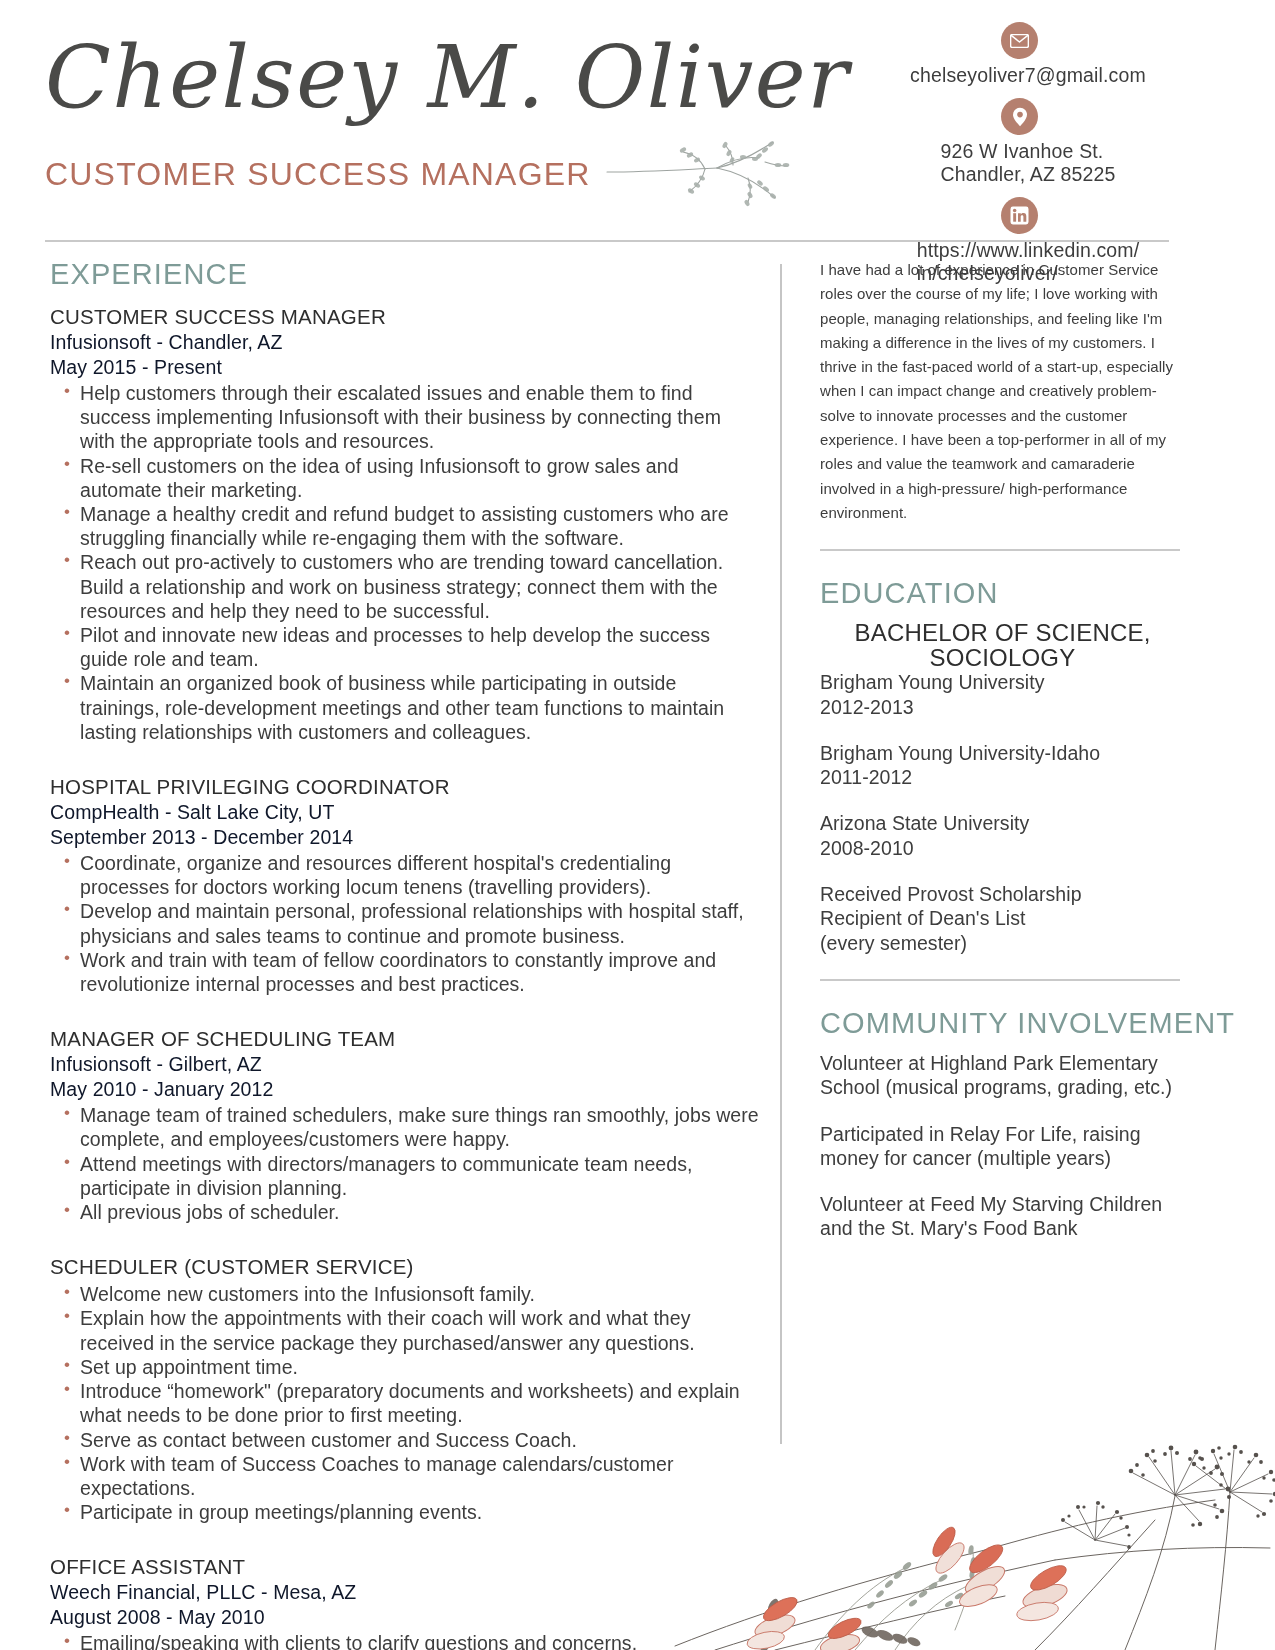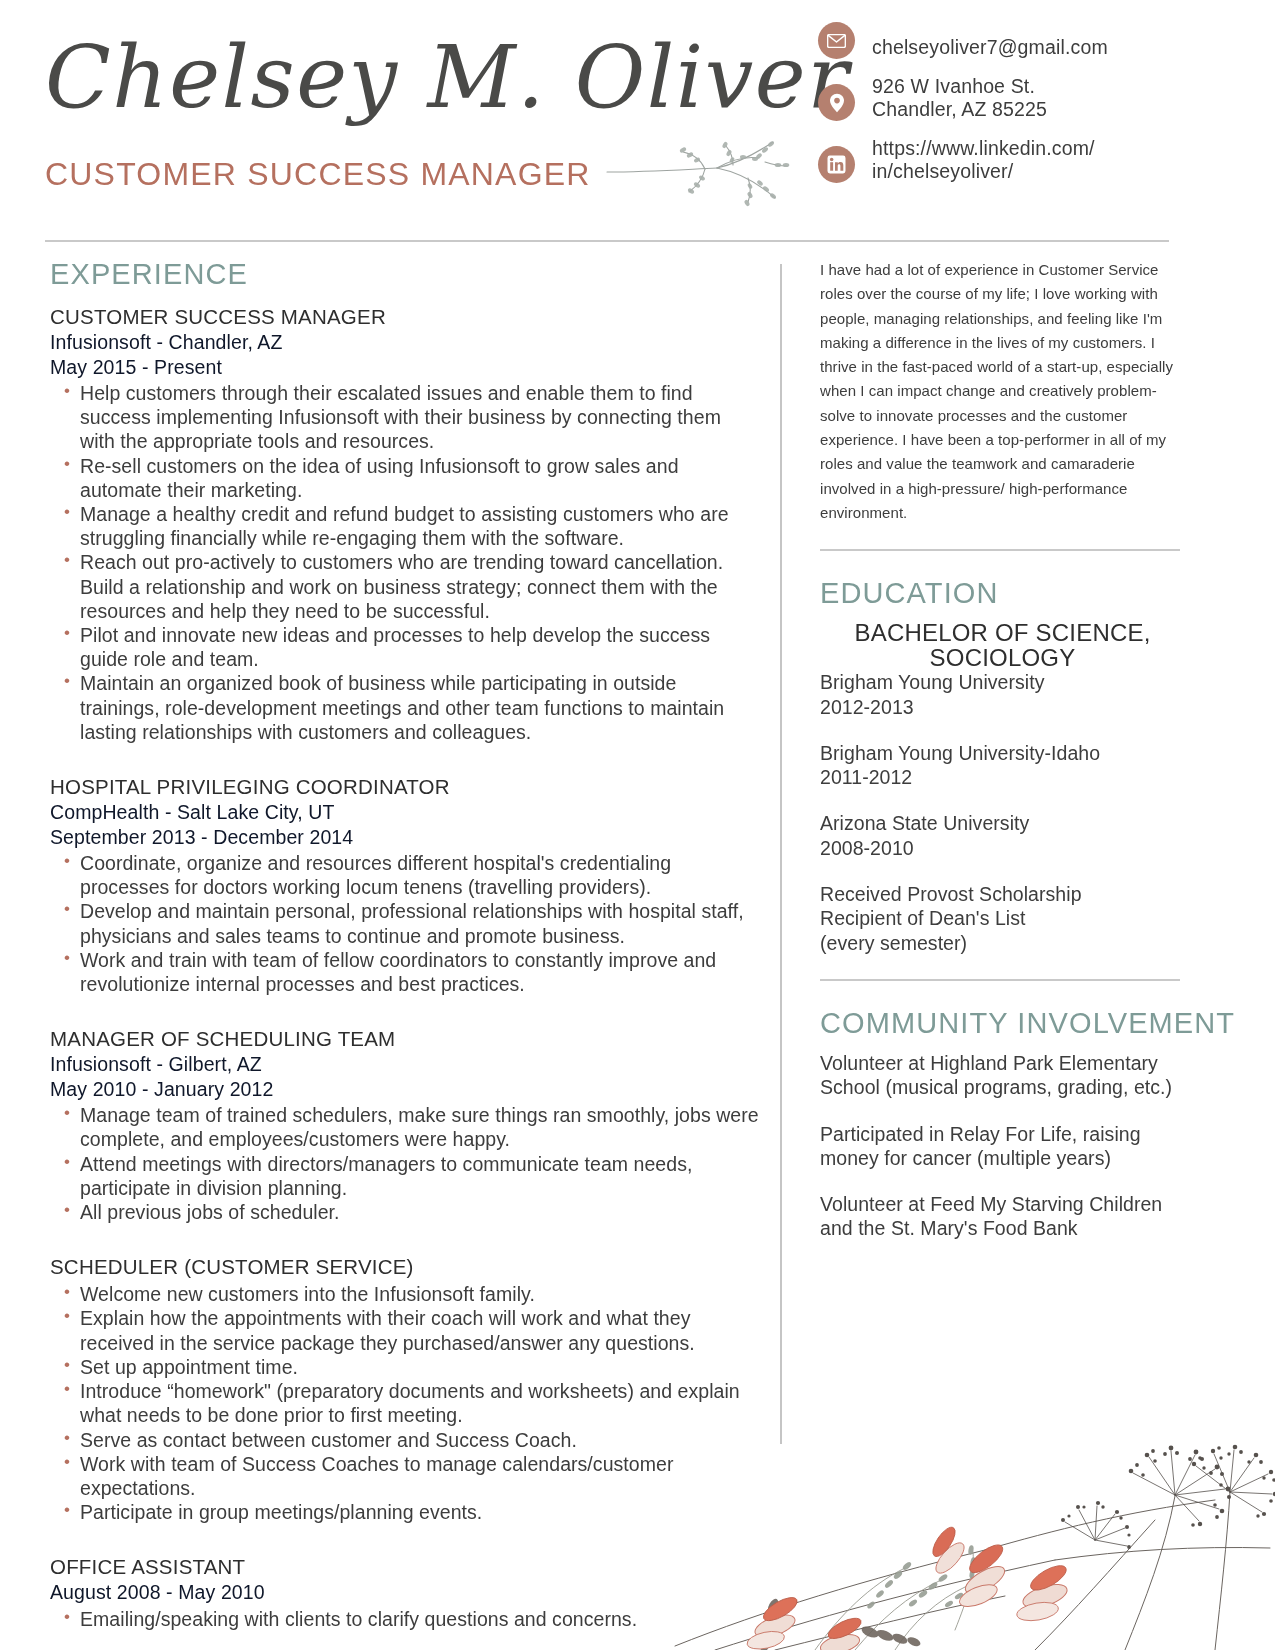--- a/index.html
+++ b/index.html
@@ -73,22 +73,23 @@
   
   .contact {
     position: absolute;
     left: 818px;
     top: 22px;
     width: 420px;
   }
 
   .contact-row {
     display: flex;
-    align-items: flex-end;
+    align-items: center;
     margin-bottom: 11px;
+    flex-direction: column;
   }
   .contact-row.tight { margin-bottom: 9px; }
 
   .cicon {
     flex: 0 0 auto;
     width: 37px;
     height: 37px;
     border-radius: 50%;
     background: #b5806f;
     display: flex;
@@ -395,20 +396,21 @@
               <li>Explain how the appointments with their coach will work and what they received in the service package they purchased/answer any questions.</li>
               <li>Set up appointment time.</li>
               <li> Introduce “homework" (preparatory documents and worksheets) and explain what needs to be done prior to first meeting.</li>
               <li>Serve as contact between customer and Success Coach.</li>
               <li>Work with team of Success Coaches to manage calendars/customer expectations.</li>
               <li>Participate in group meetings/planning events.</li>
             </ul>
           </div>
           <div class="job">
             <div class="job-name">OFFICE ASSISTANT</div>
+            <div class="job-company">Weech Financial, PLLC - Mesa, AZ</div>
             <div class="job-dates">August 2008 - May 2010</div>
             <ul class="bullets">
               <li>Emailing/speaking with clients to clarify questions and concerns.</li>
             </ul>
           </div>
         </div>
     </div>
 
     <div class="col-right">
 

